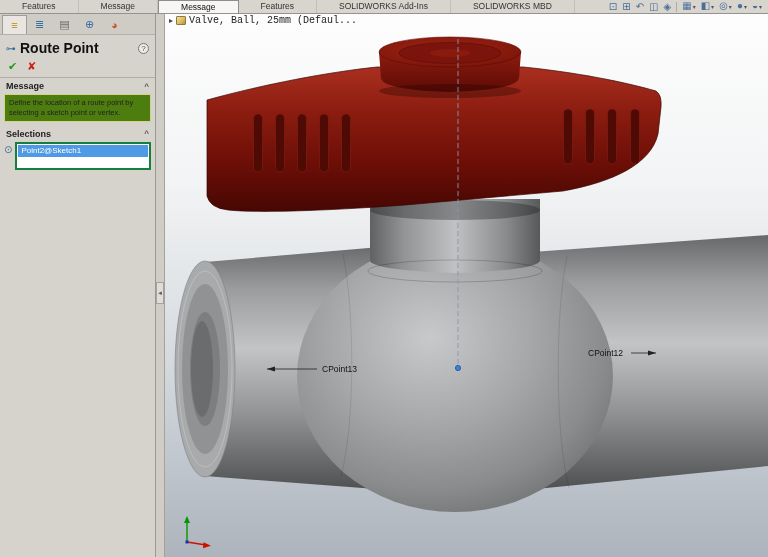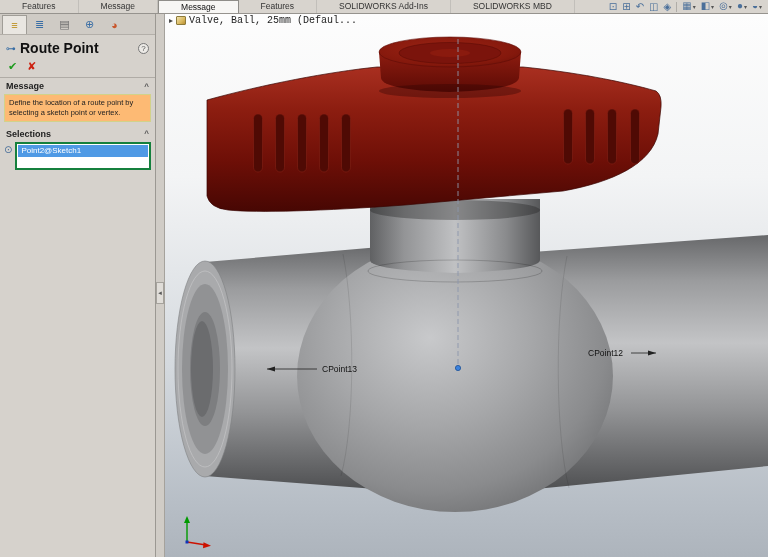--- a/index.html
+++ b/index.html
@@ -36,21 +36,21 @@
 
   .confirm-row { display:flex; align-items:center; gap:10px; padding:1px 8px 4px 8px;
                  border-bottom:1px solid #b0aca6; }
   .ok-glyph { color:#1e9b1e; font-size:11px; font-weight:bold; }
   .cancel-glyph { color:#cc2211; font-size:11px; font-weight:bold; }
 
   .section-header { display:flex; align-items:center; justify-content:space-between;
                     padding:3px 6px 2px 6px; font-size:9px; font-weight:bold; color:#222; }
   .chevron { font-size:8px; color:#555; font-weight:bold; }
 
-  .message-box { margin:1px 4px 4px 4px; background:#fdba74; border:1px solid #d2d28a;
+  .message-box { margin:1px 4px 4px 4px; background:#4d7c0f; border:1px solid #d2d28a;
                  padding:3px 4px; font-size:7.5px; line-height:1.3; color:#222; }
 
   .selections-row { display:flex; align-items:flex-start; gap:3px; margin:1px 4px 0 4px; }
   .sel-filter-icon { font-size:10px; color:#4a6f9a; margin-top:2px; }
   .sel-box { flex:1; background:#fff; border:2px solid #15803d; height:28px; padding:1px; }
   .sel-item { background:#4f9ae5; color:#fff; font-size:8px; height:12px; line-height:12px; padding-left:3px; }
 
   
   .splitter { position:absolute; top:14px; left:156px; width:9px; bottom:0; background:#d0ccc6;
               border-right:1px solid #a5a29c; }

